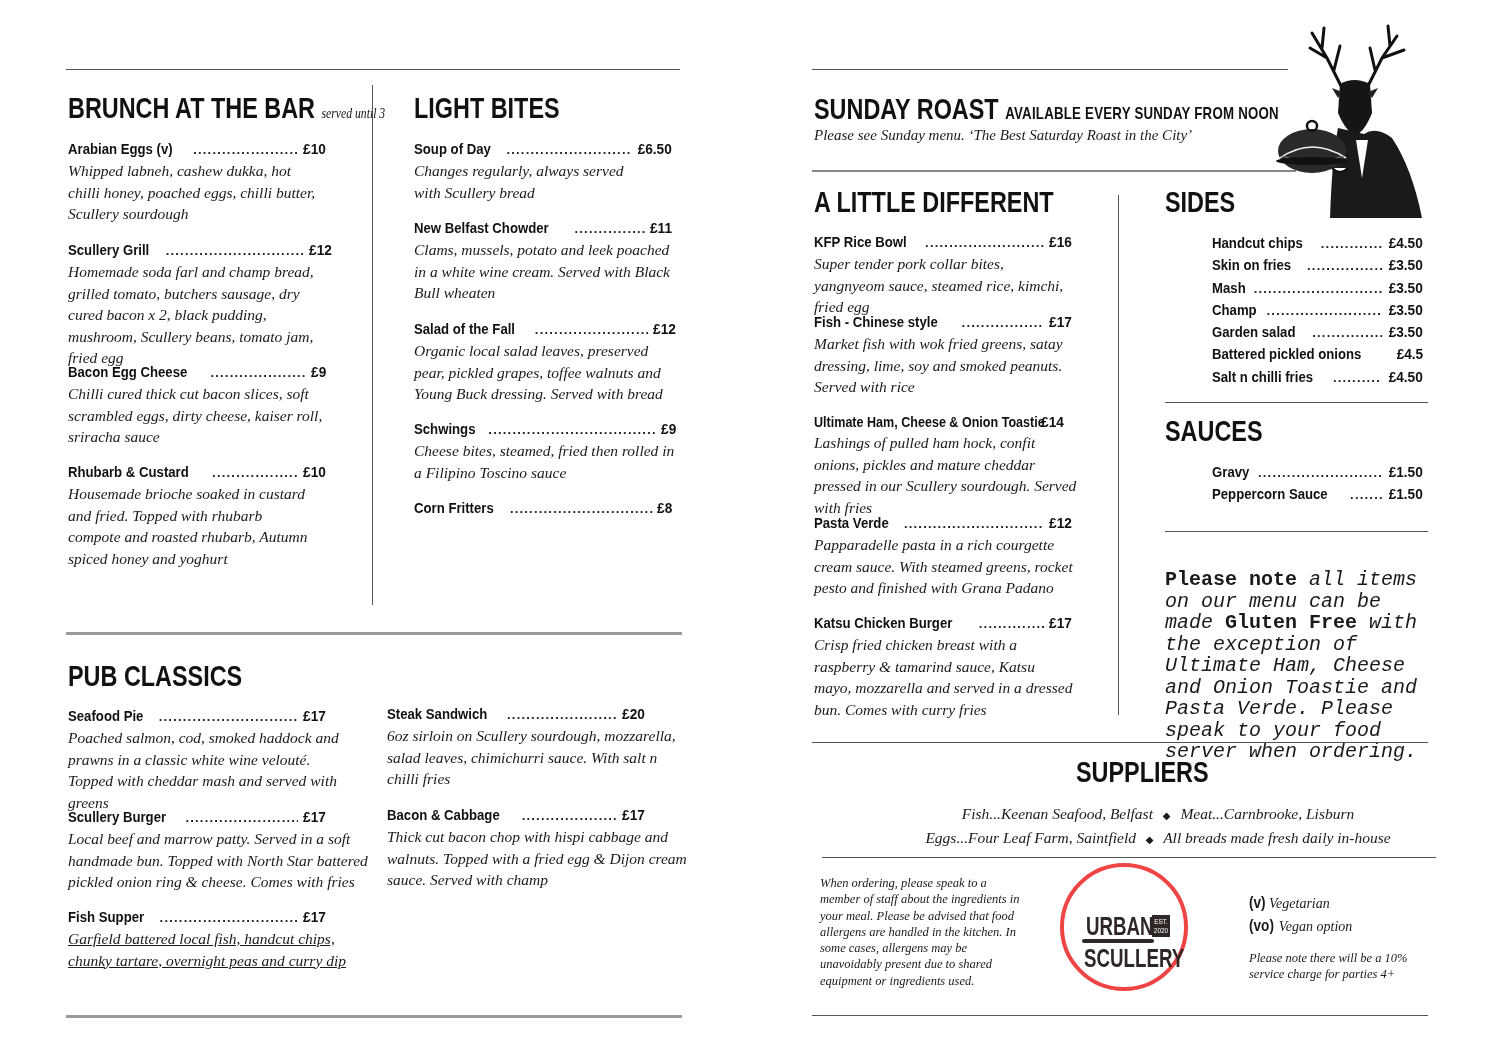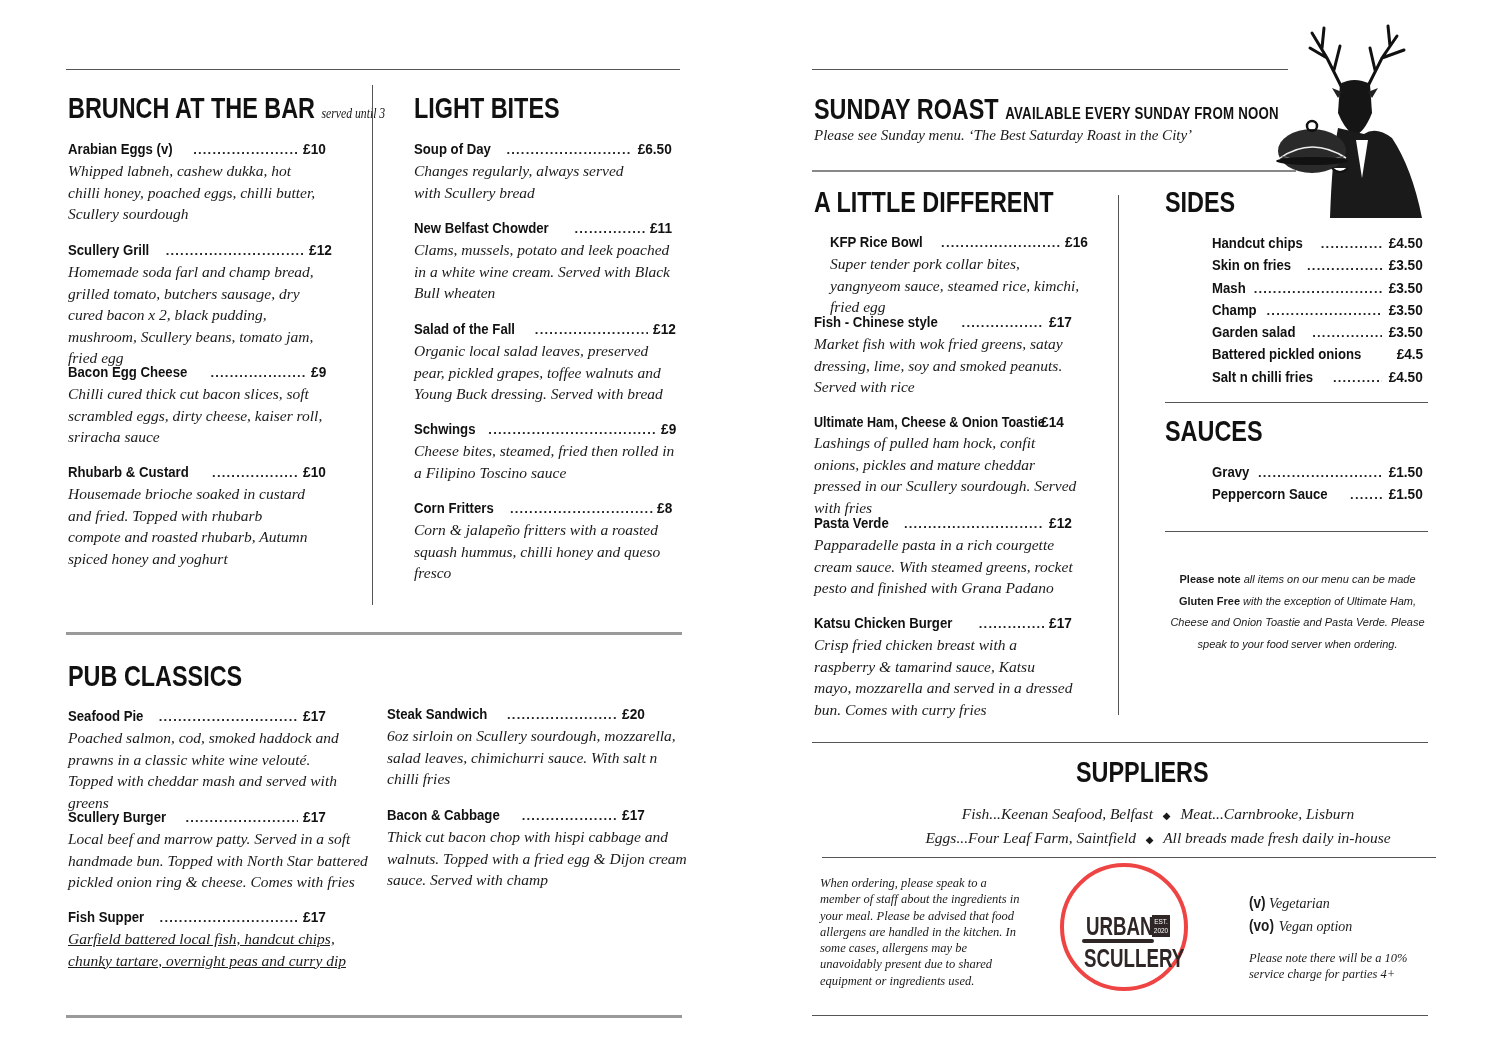--- a/index.html
+++ b/index.html
@@ -63,25 +63,24 @@
       font-family: "Liberation Serif", serif;
       font-style: italic;
       font-size: 15.5px;
       line-height: 21.5px;
       color: #1a1a1a;
     }
 
     .side-list .item-line { line-height: 21.3px; padding-left: 47px; }
 
     .note {
-      font-family: Liberation Sans, sans-serif;
-      font-style: italic;
-      font-size: 11px;
+      font-family: Liberation Mono, monospace;
+      font-style: italic;
+      font-size: 20px;
       line-height: 21.5px;
-      text-align: center;
     }
     .note b { font-style: normal; font-weight: bold; }
 
     .suppliers {
       font-family: "Liberation Serif", serif;
       font-style: italic;
       font-size: 15.5px;
       line-height: 22px;
       text-align: center;
     }
@@ -223,21 +222,20 @@
       <span class="price">£9</span>
     </div>
   <div class="desc">Cheese bites, steamed, fried then rolled in a Filipino Toscino sauce</div>
 </div>
 <div class="item" style="left:414px; top:498px; width:258px;">
   <div class="item-line">
       <span class="name">Corn Fritters</span>
       <span class="dots"></span>
       <span class="price">£8</span>
     </div>
-  <div class="desc" style="width:250px;">Corn &amp; jalapeño fritters with a roasted squash hummus, chilli honey and queso fresco</div>
 </div>
 
 <div class="hline grey" style="left:66px; top:632px; width:616px;"></div>
 
 <div class="abs heading" style="left:68px; top:661px; font-size:30px;">PUB CLASSICS</div>
 
 <div class="item" style="left:68px; top:706px; width:258px;">
   <div class="item-line">
       <span class="name">Seafood Pie</span>
       <span class="dots"></span>
@@ -302,21 +300,21 @@
 <div class="abs heading" style="left:814px; top:94px; font-size:30px;">
   <span>SUNDAY ROAST</span>
   <span class="caps-sub">AVAILABLE EVERY SUNDAY FROM NOON</span>
 </div>
 <div class="abs desc" style="left:814px; top:125px; font-size:15px; white-space:nowrap;">Please see Sunday menu. ‘The Best Saturday Roast in the City’</div>
 
 <div class="hline" style="left:812px; top:170px; width:484px; border-top:2px solid #888;"></div>
 
 <div class="abs heading" style="left:814px; top:187px; font-size:30px;">A LITTLE DIFFERENT</div>
 
-<div class="item" style="left:814px; top:232px; width:258px;margin-left:16px;">
+<div class="item" style="left:814px; top:232px; width:258px;">
   <div class="item-line">
       <span class="name">KFP Rice Bowl</span>
       <span class="dots"></span>
       <span class="price">£16</span>
     </div>
   <div class="desc" style="width:262px;">Super tender pork collar bites, yangnyeom sauce, steamed rice, kimchi, fried egg</div>
 </div>
 <div class="item" style="left:814px; top:312px; width:258px;">
   <div class="item-line">
       <span class="name">Fish - Chinese style</span>

